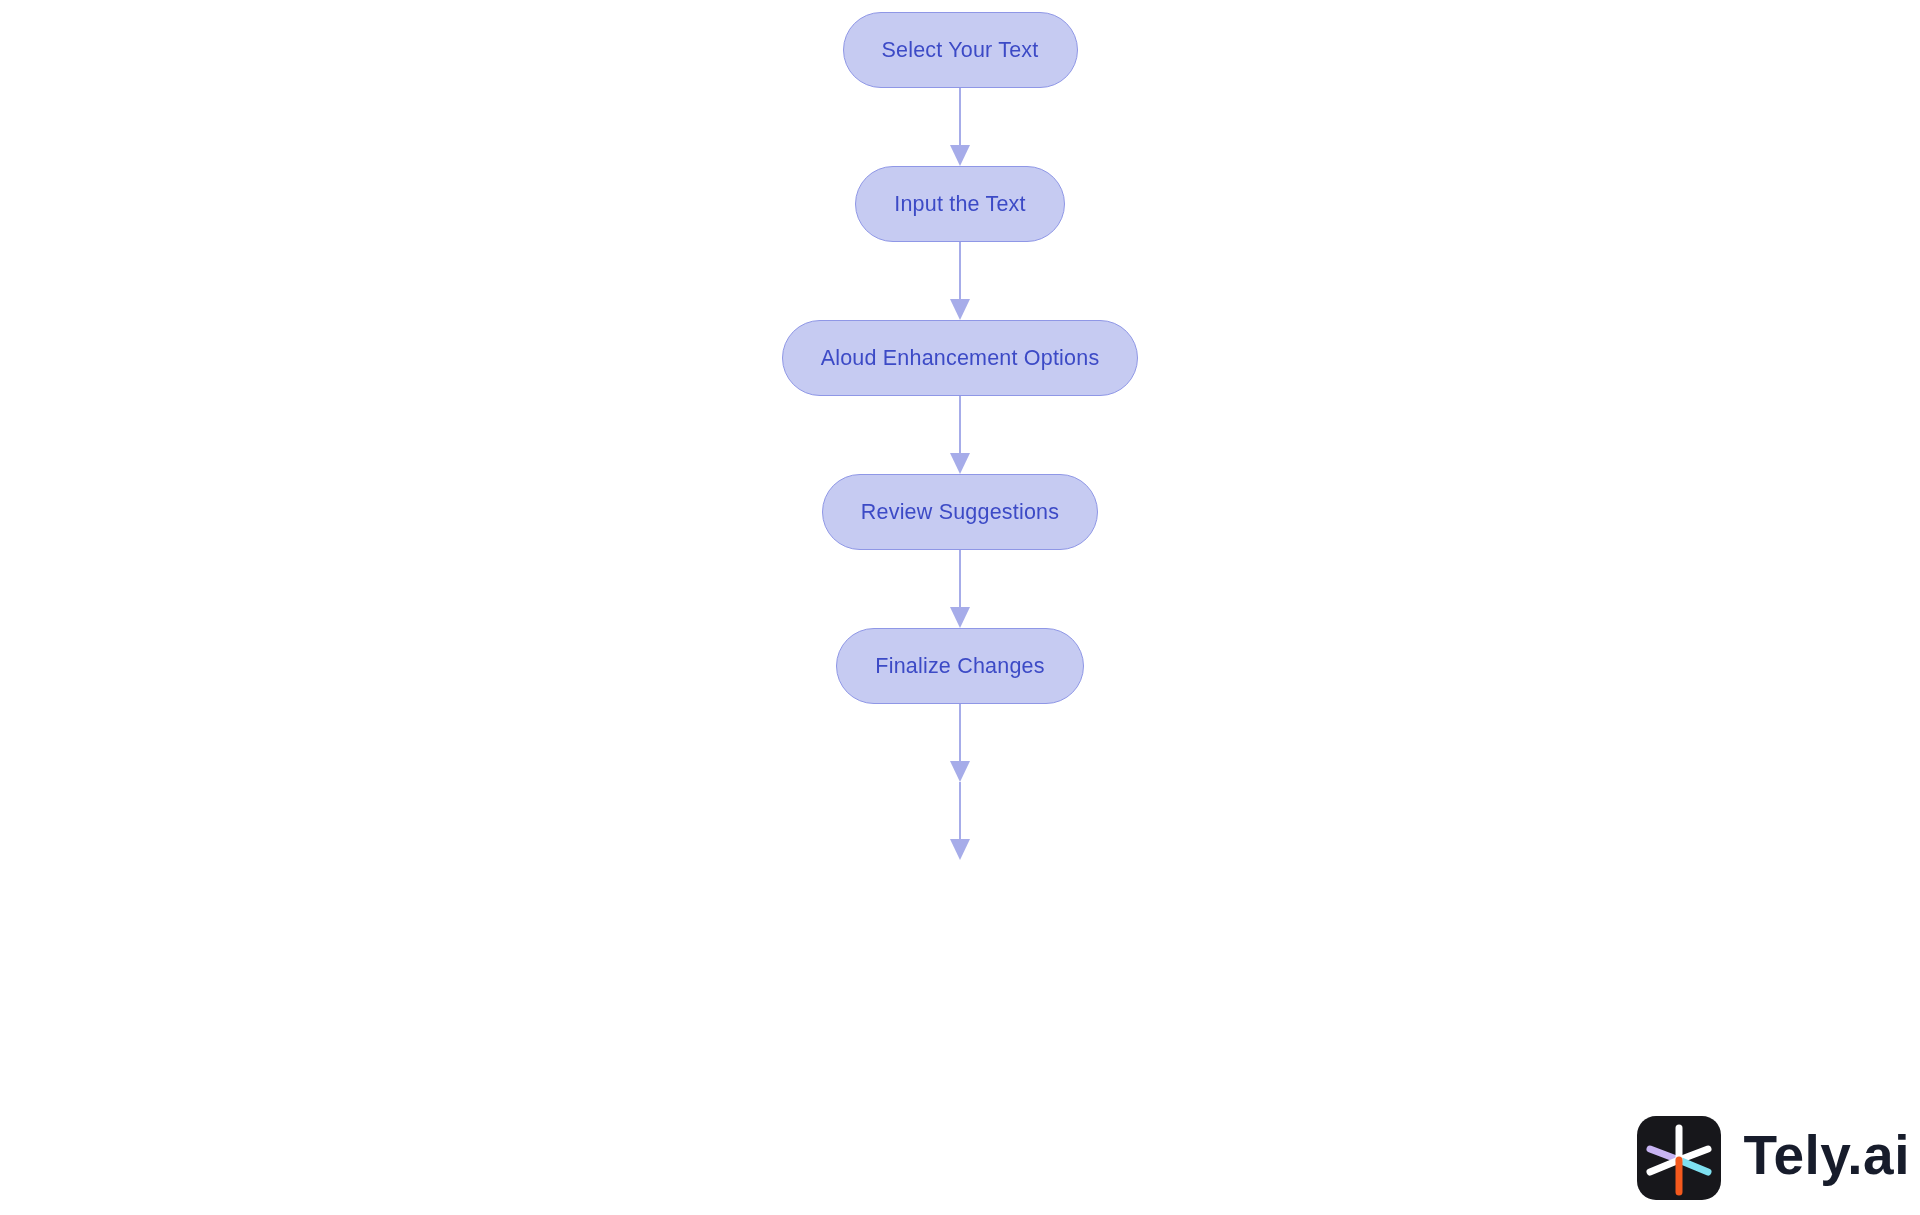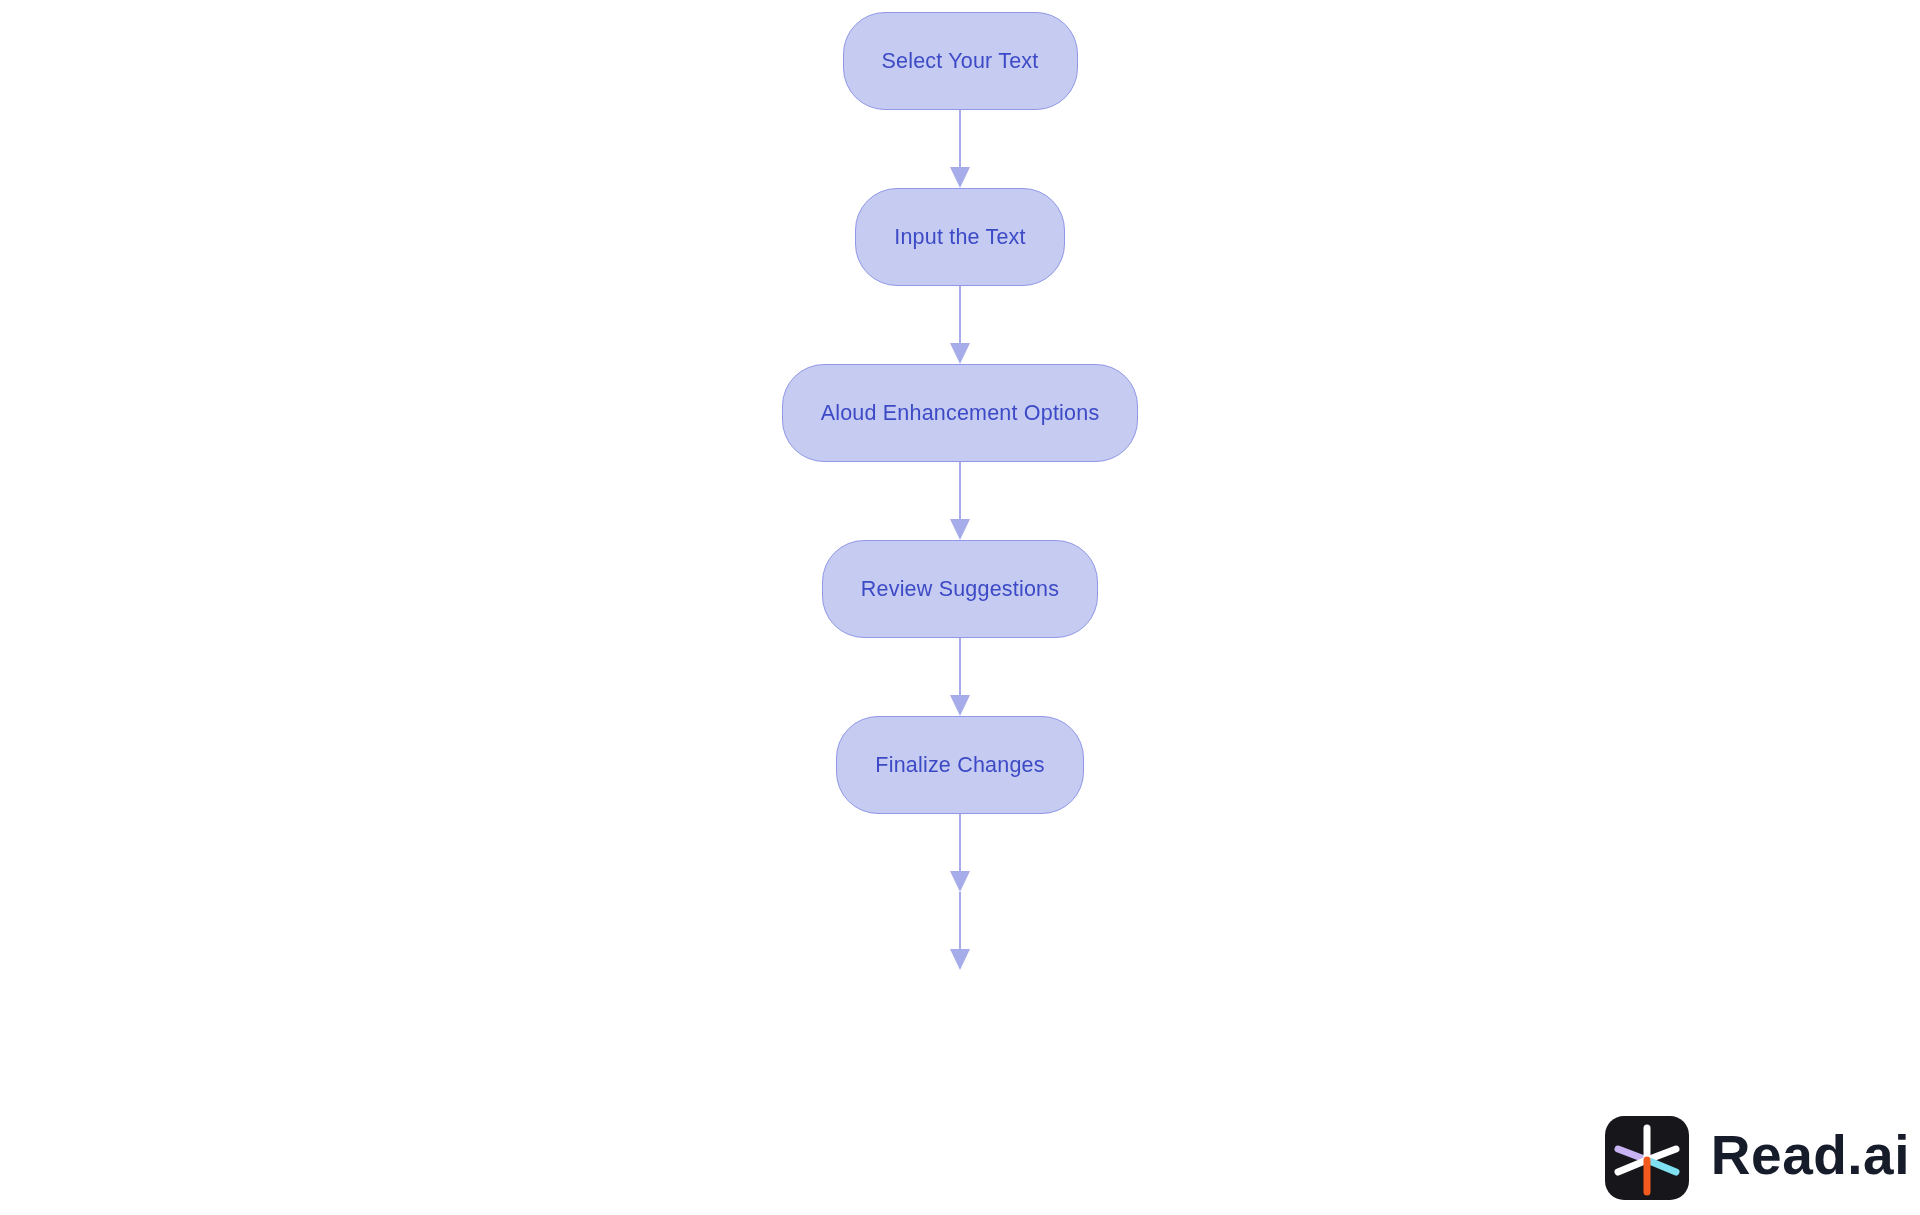--- a/index.html
+++ b/index.html
@@ -18,21 +18,21 @@
   .flow {
     position: absolute;
     top: 12px;
     left: 0;
     width: 100%;
     display: flex;
     flex-direction: column;
     align-items: center;
   }
   .node {
-    height: 98px;
+    height: 76px;
     box-sizing: border-box;
     padding: 0 38px;
     display: flex;
     align-items: center;
     justify-content: center;
     background: var(--node-fill, #c6cbf2);
     border: 1.5px solid var(--node-border, #8f97e6);
     border-radius: 42px;
     color: var(--node-text, #3c4ac6);
     font-size: 21.5px;
@@ -113,16 +113,16 @@
   <div class="brand">
     <svg class="brand-icon" width="84" height="84" viewBox="0 0 84 84">
       <rect x="0" y="0" width="84" height="84" rx="19" fill="var(--icon-bg, #17171b)"></rect>
       <line x1="42" y1="44" x2="13" y2="33" stroke="var(--spoke-upper-left, #c8b4f3)" stroke-width="7" stroke-linecap="round"></line>
       <line x1="42" y1="44" x2="13" y2="56" stroke="var(--spoke-lower-left, #ffffff)" stroke-width="7" stroke-linecap="round"></line>
       <line x1="42" y1="44" x2="71" y2="33" stroke="var(--spoke-upper-right, #ffffff)" stroke-width="7" stroke-linecap="round"></line>
       <line x1="42" y1="44" x2="71" y2="56" stroke="var(--spoke-lower-right, #7ee0f0)" stroke-width="7" stroke-linecap="round"></line>
       <line x1="42" y1="44" x2="42" y2="12" stroke="var(--spoke-top, #ffffff)" stroke-width="7" stroke-linecap="round"></line>
       <line x1="42" y1="44" x2="42" y2="76" stroke="var(--spoke-bottom, #f4591d)" stroke-width="7" stroke-linecap="round"></line>
     </svg>
-    <span class="brand-text">Read.ai</span>
+    <span class="brand-text">Tely.ai</span>
   </div>
 
 </div>
 
 </body></html>

